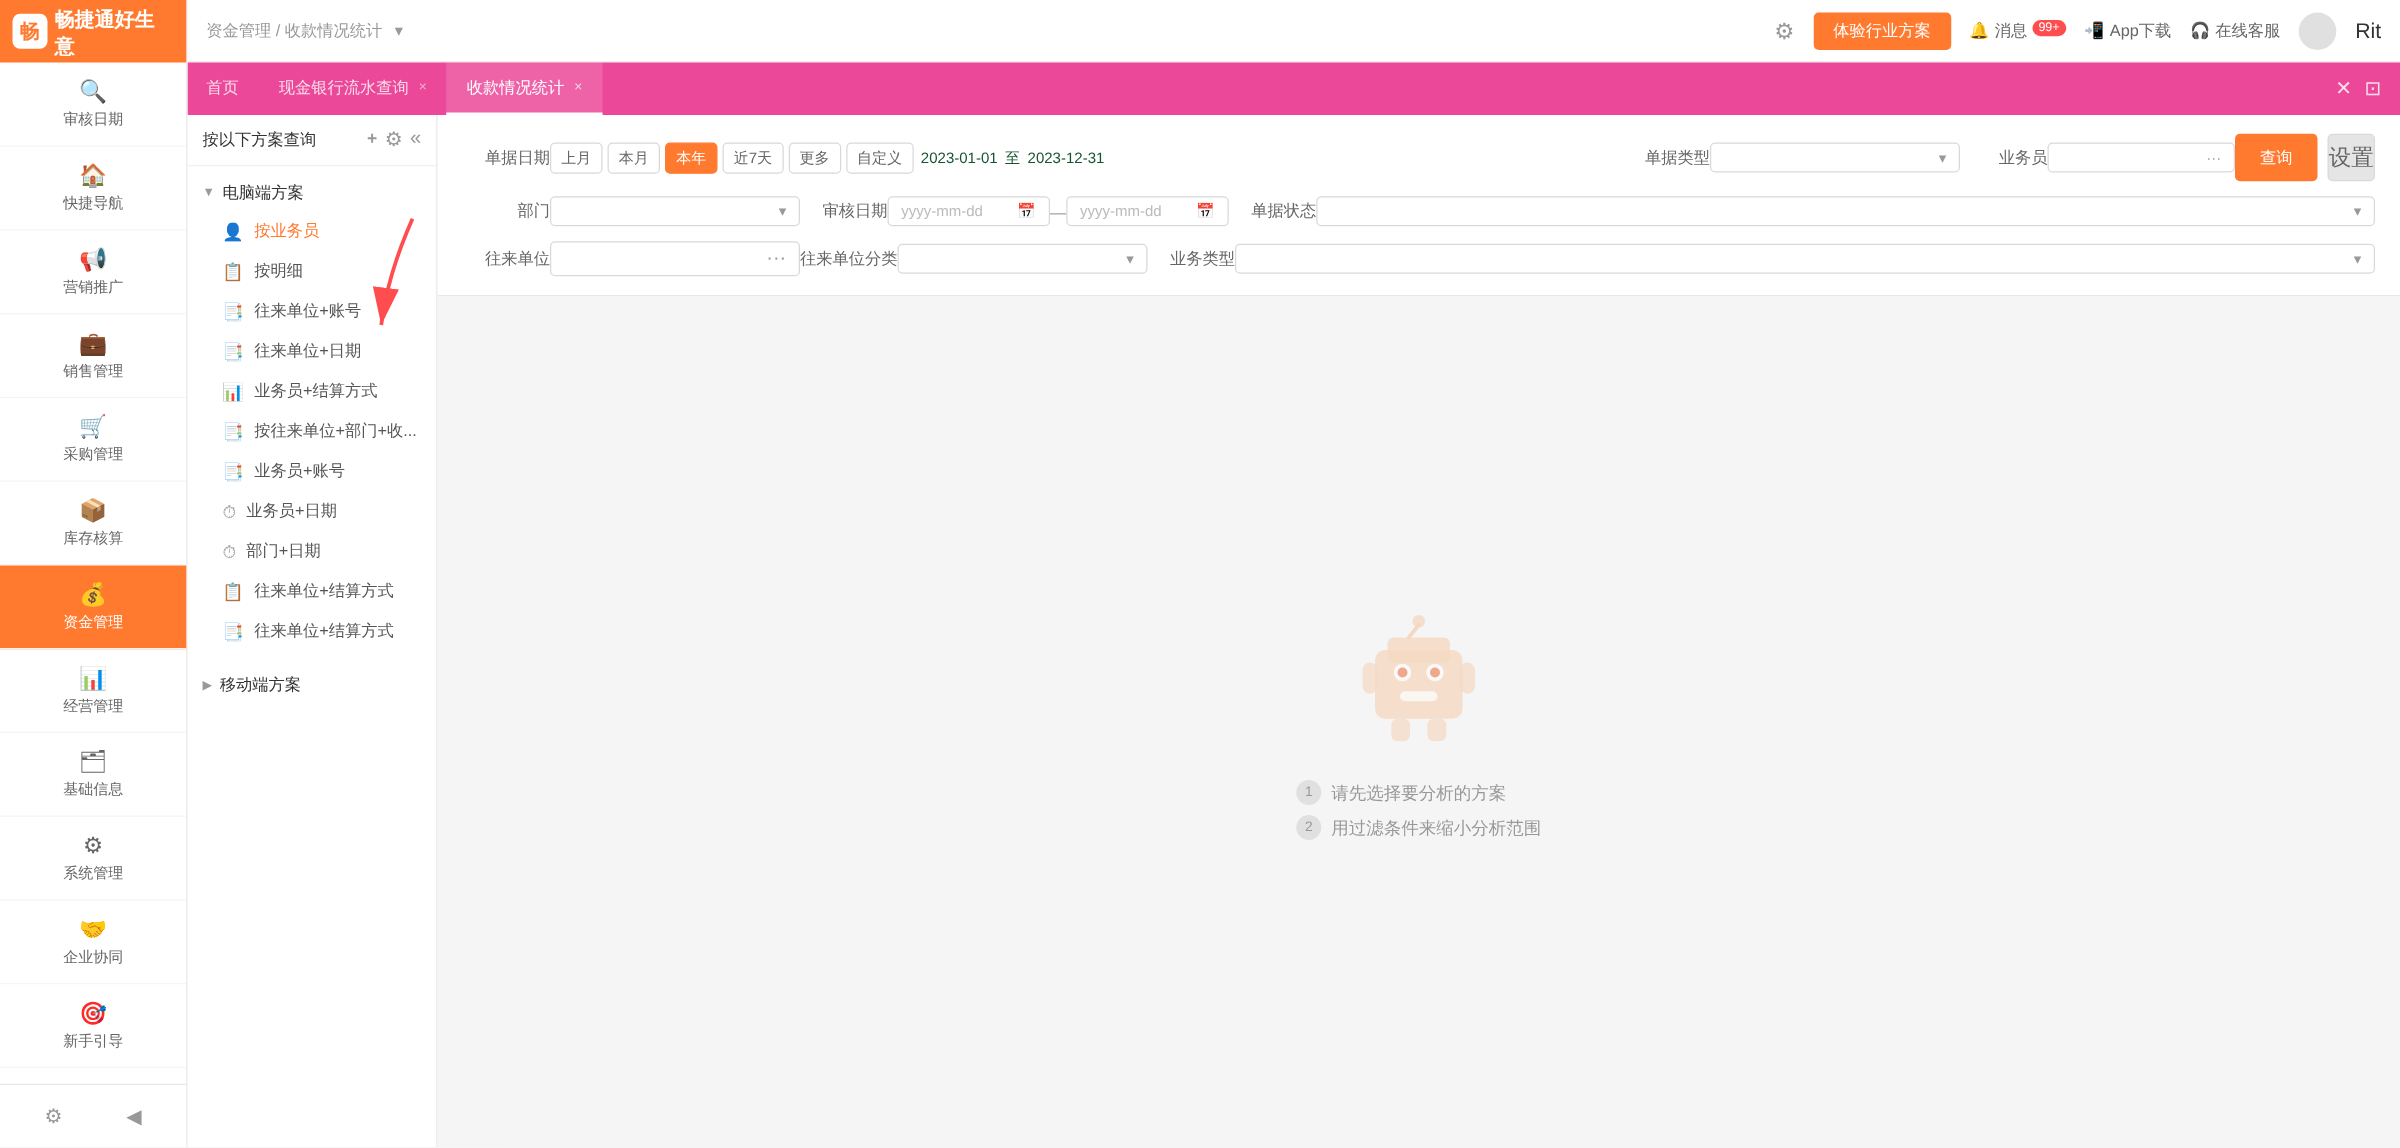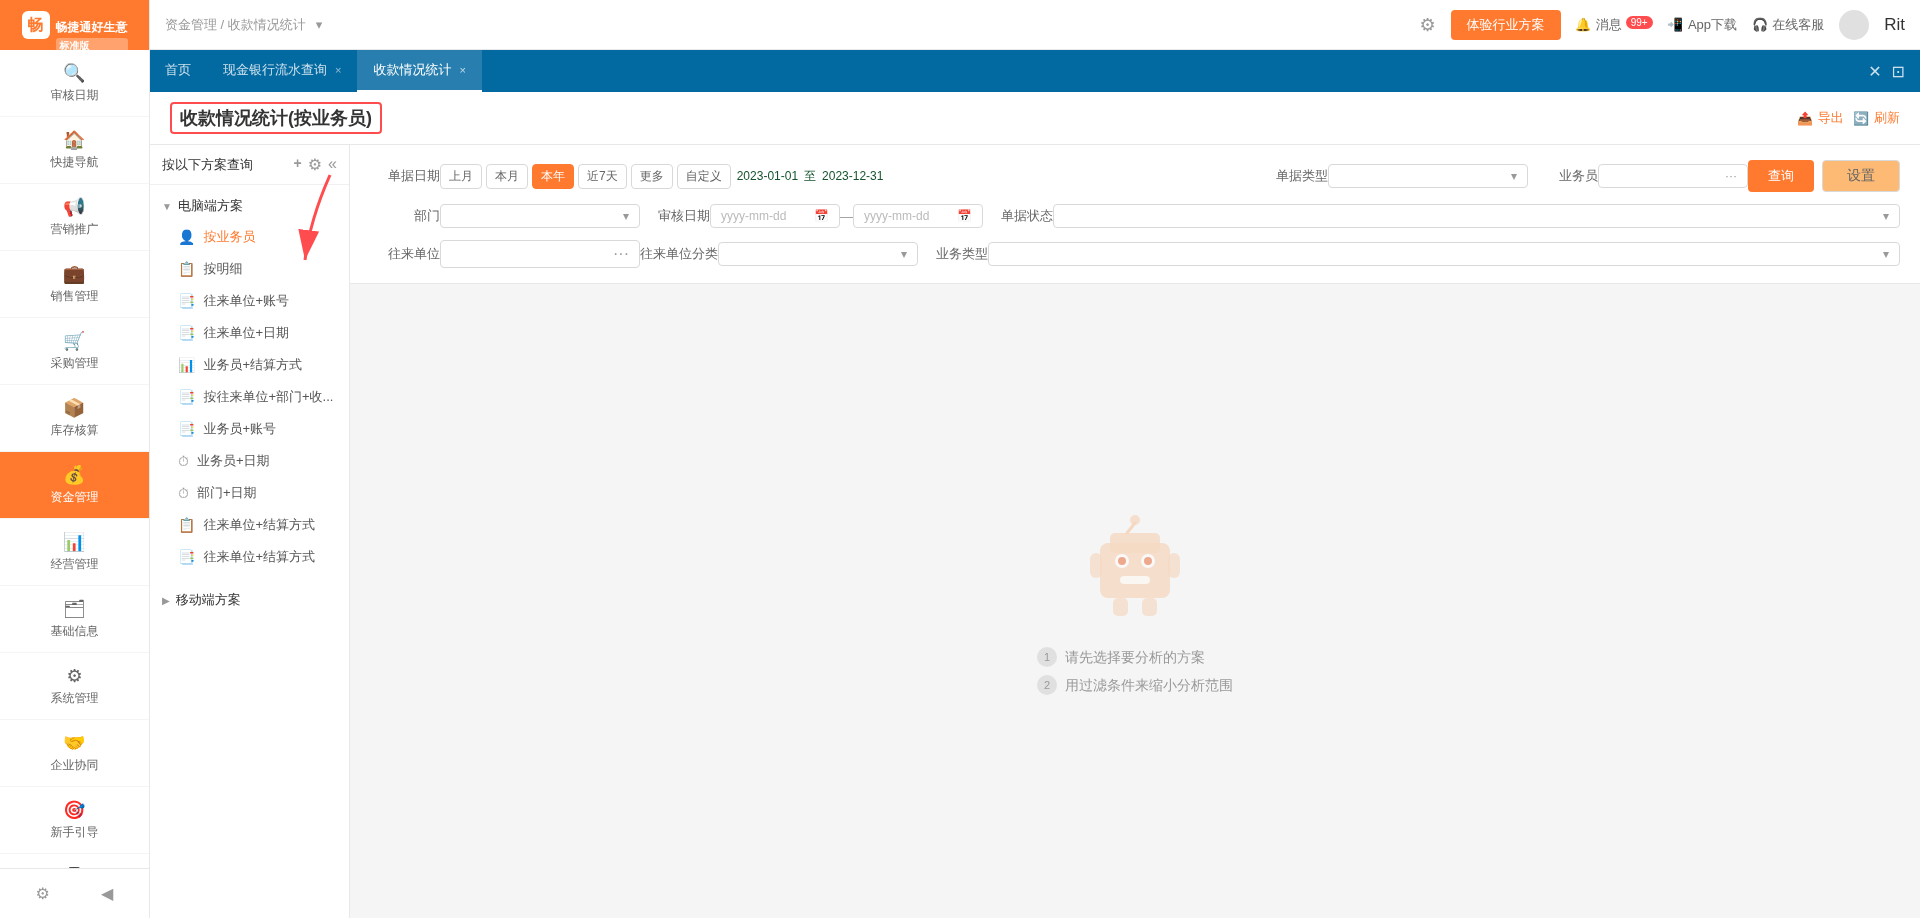--- a/index.html
+++ b/index.html
@@ -32,21 +32,21 @@
       background: white;
       border-radius: 6px;
       display: flex;
       align-items: center;
       justify-content: center;
       margin-right: 6px;
       color: #ff7a2f;
       font-size: 16px;
       font-weight: bold;
     }
-    .sidebar-logo .logo-text { font-size: 12px; line-height: 1.3; margin-top: 24px; }
+    .sidebar-logo .logo-text { font-size: 16px; line-height: 1.3; margin-top: 24px; }
     .sidebar-logo .version-badge { font-size: 10px; background: rgba(255,255,255,0.3); padding: 1px 4px; border-radius: 3px; margin-top: 2px; }
     .sidebar-menu { flex: 1; overflow-y: auto; }
     .sidebar-item {
       display: flex;
       flex-direction: column;
       align-items: center;
       padding: 12px 5px;
       cursor: pointer;
       color: #666;
       font-size: 12px;
@@ -99,21 +99,21 @@
       color: white;
       font-size: 10px;
       padding: 1px 5px;
       border-radius: 10px;
       position: relative;
       top: -2px;
     }
 
     
     .tabs-bar {
-      background: #0369a1;
+      background: #ec4899;
       display: flex;
       align-items: stretch;
       height: 42px;
       padding: 0 15px;
     }
     .tab-item {
       display: flex;
       align-items: center;
       padding: 0 16px;
       color: rgba(255,255,255,0.8);
@@ -303,27 +303,27 @@
     .query-btn {
       background: #ff7a2f;
       color: white;
       border: none;
       padding: 6px 20px;
       border-radius: 4px;
       cursor: pointer;
       font-size: 13px;
     }
     .settings-btn {
-      background: #fdba74;
+      background: #e5e5e5;
       color: #666;
       border: 1px solid #d9d9d9;
-      padding: 6px 24px;
+      padding: 6px 0;
       border-radius: 4px;
       cursor: pointer;
-      font-size: 14px;
+      font-size: 18px;
     }
     .more-icon { color: #999; cursor: pointer; font-size: 16px; }
     .collapse-bar {
       text-align: center;
       padding: 10px;
       color: #999;
       cursor: pointer;
       font-size: 12px;
       background: #fff;
       border-top: 1px solid #f0f0f0;
@@ -489,33 +489,20 @@
       <span class="tab-close">×</span>
     </div>
     <div class="tabs-bar-right">
       <span class="icon-btn">✕</span>
       <span class="icon-btn">⊡</span>
     </div>
   </div>
 
   <div class="page-content">
 
-    <div class="page-title-bar">
-      <div class="page-title red-box-highlight">收款情况统计(按业务员)</div>
-      <div class="page-title-actions">
-        <button class="export-btn">
-          <span>📤</span>
-          <span>导出</span>
-        </button>
-        <button class="refresh-btn">
-          <span>🔄</span>
-          <span>刷新</span>
-        </button>
-      </div>
-    </div>
 
     <div class="content-layout">
 
       <div class="scheme-panel">
         <div class="scheme-panel-header">
           <span>按以下方案查询</span>
           <div class="panel-actions">
             <span style="font-weight:bold;">+</span>
             <span class="gear-settings-icon">⚙</span>
             <span class="collapse-icon">«</span>

